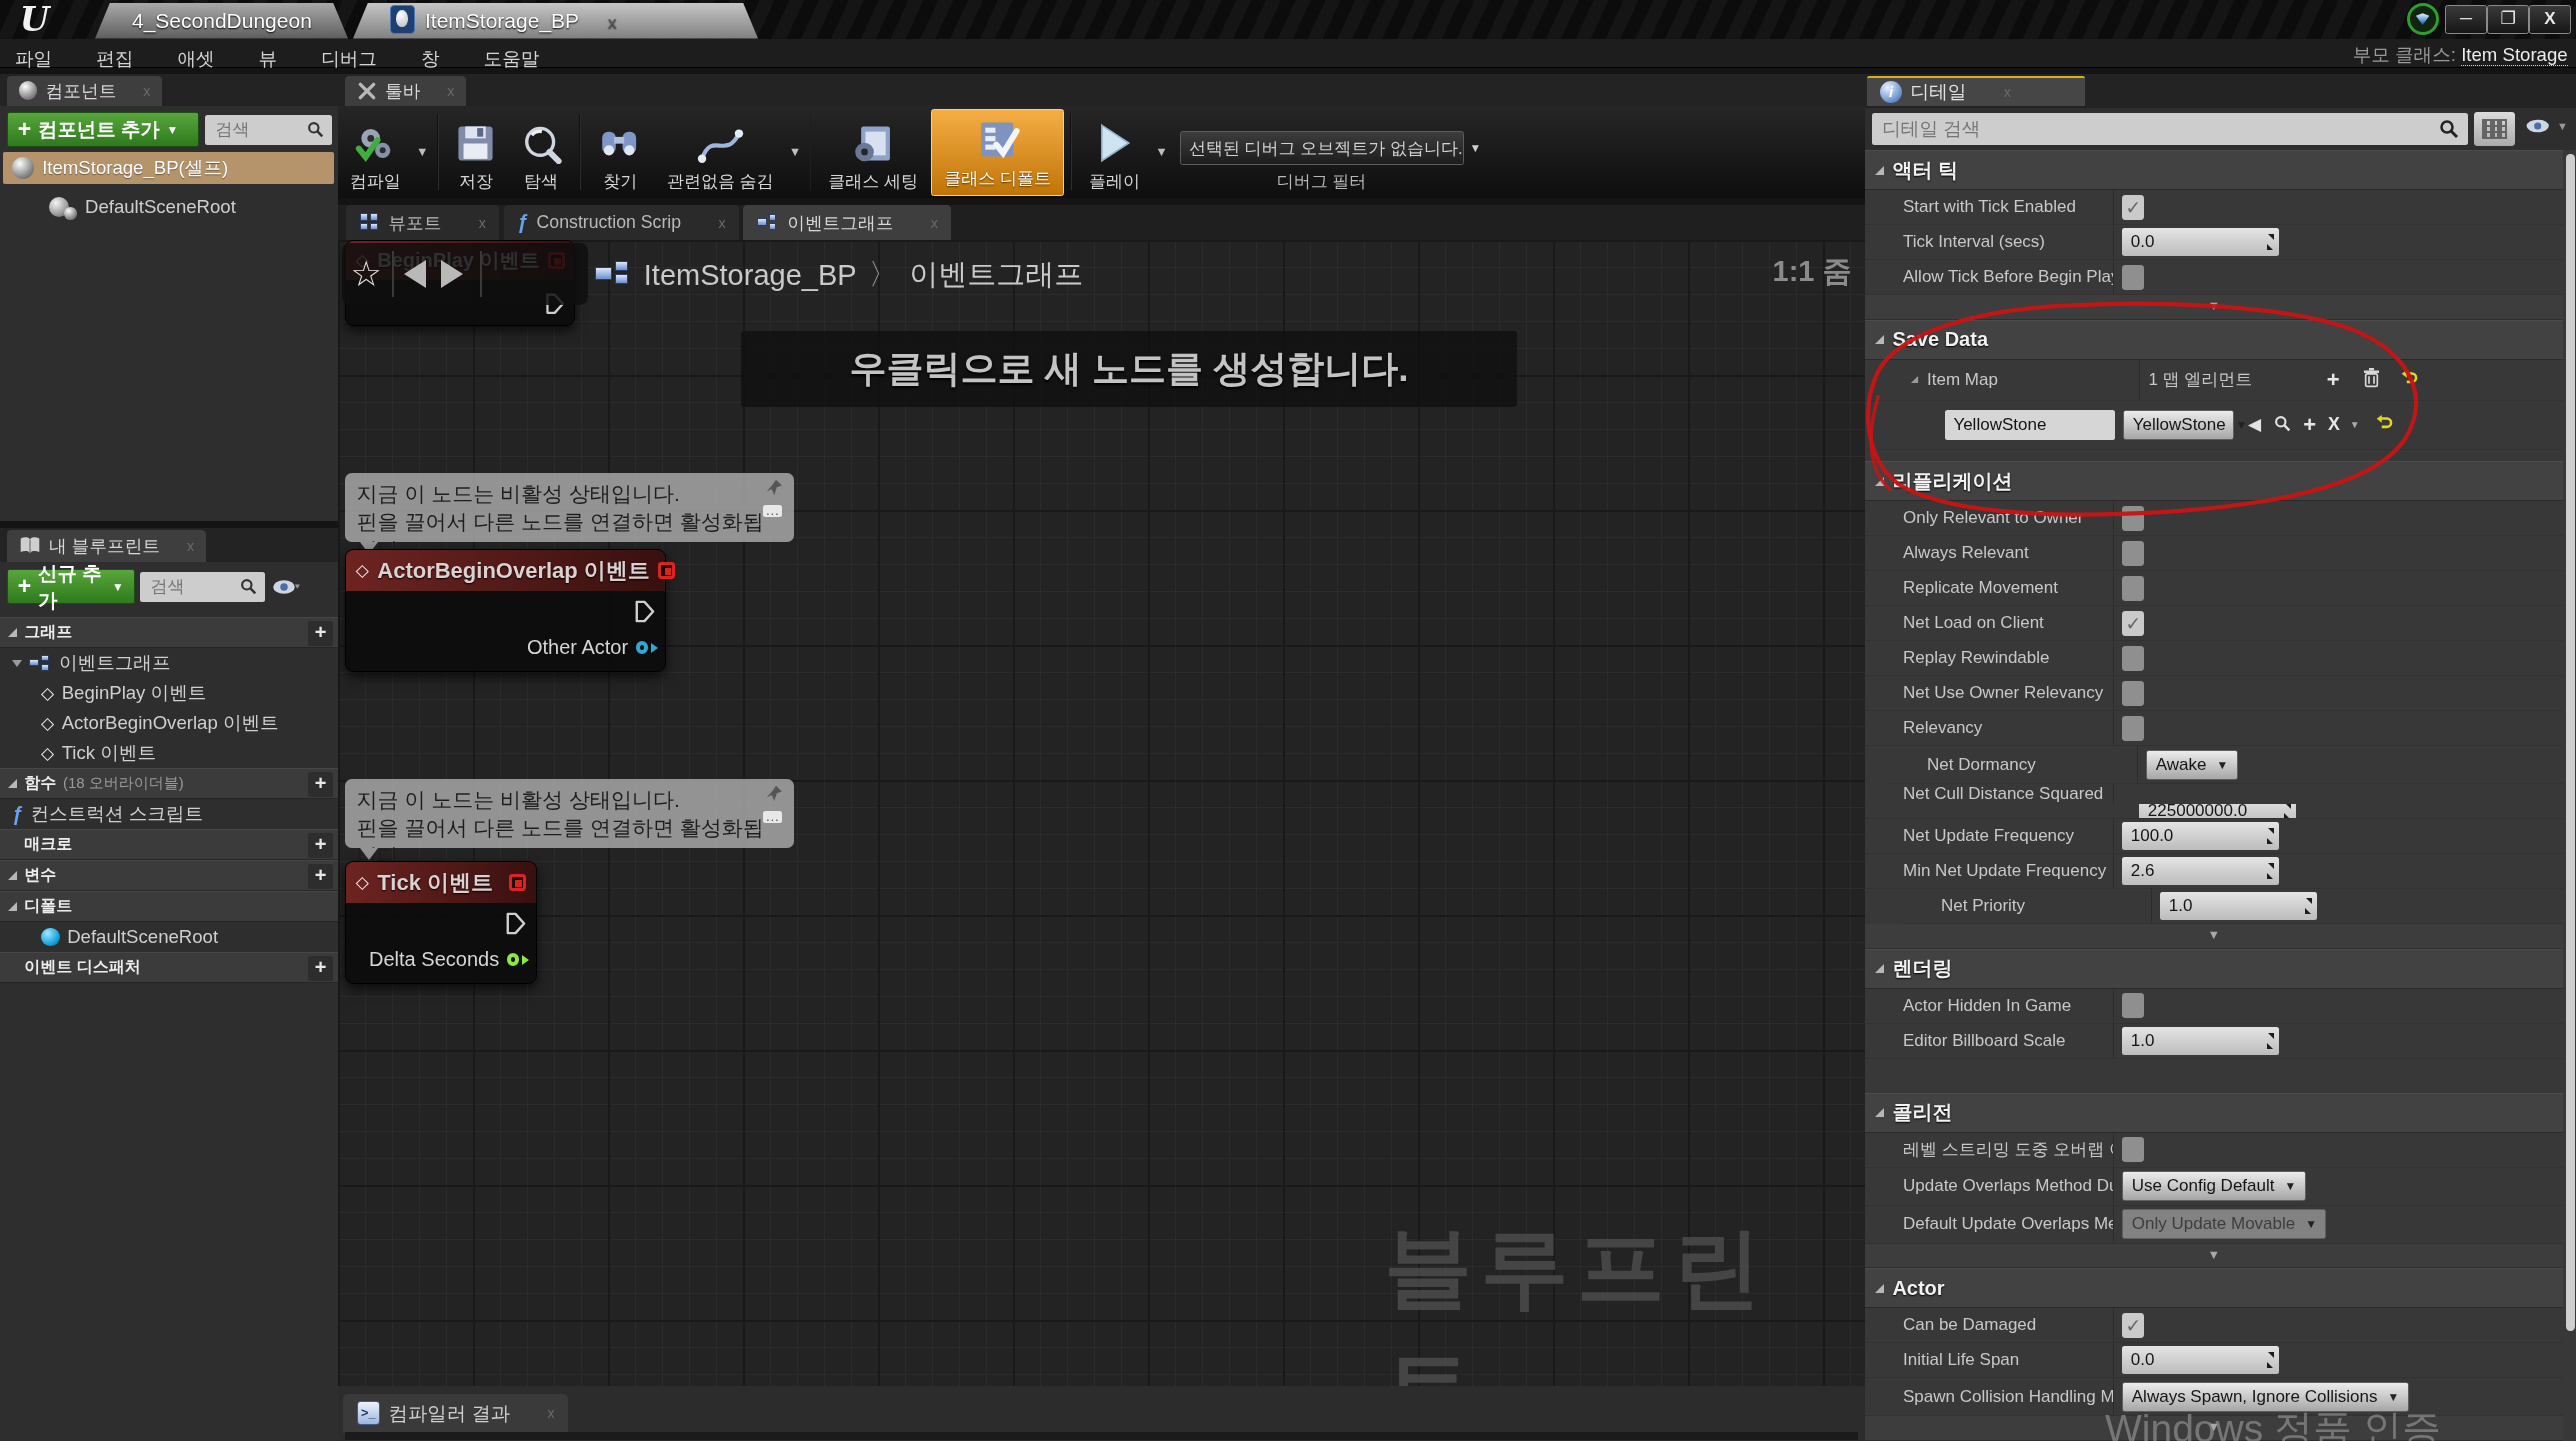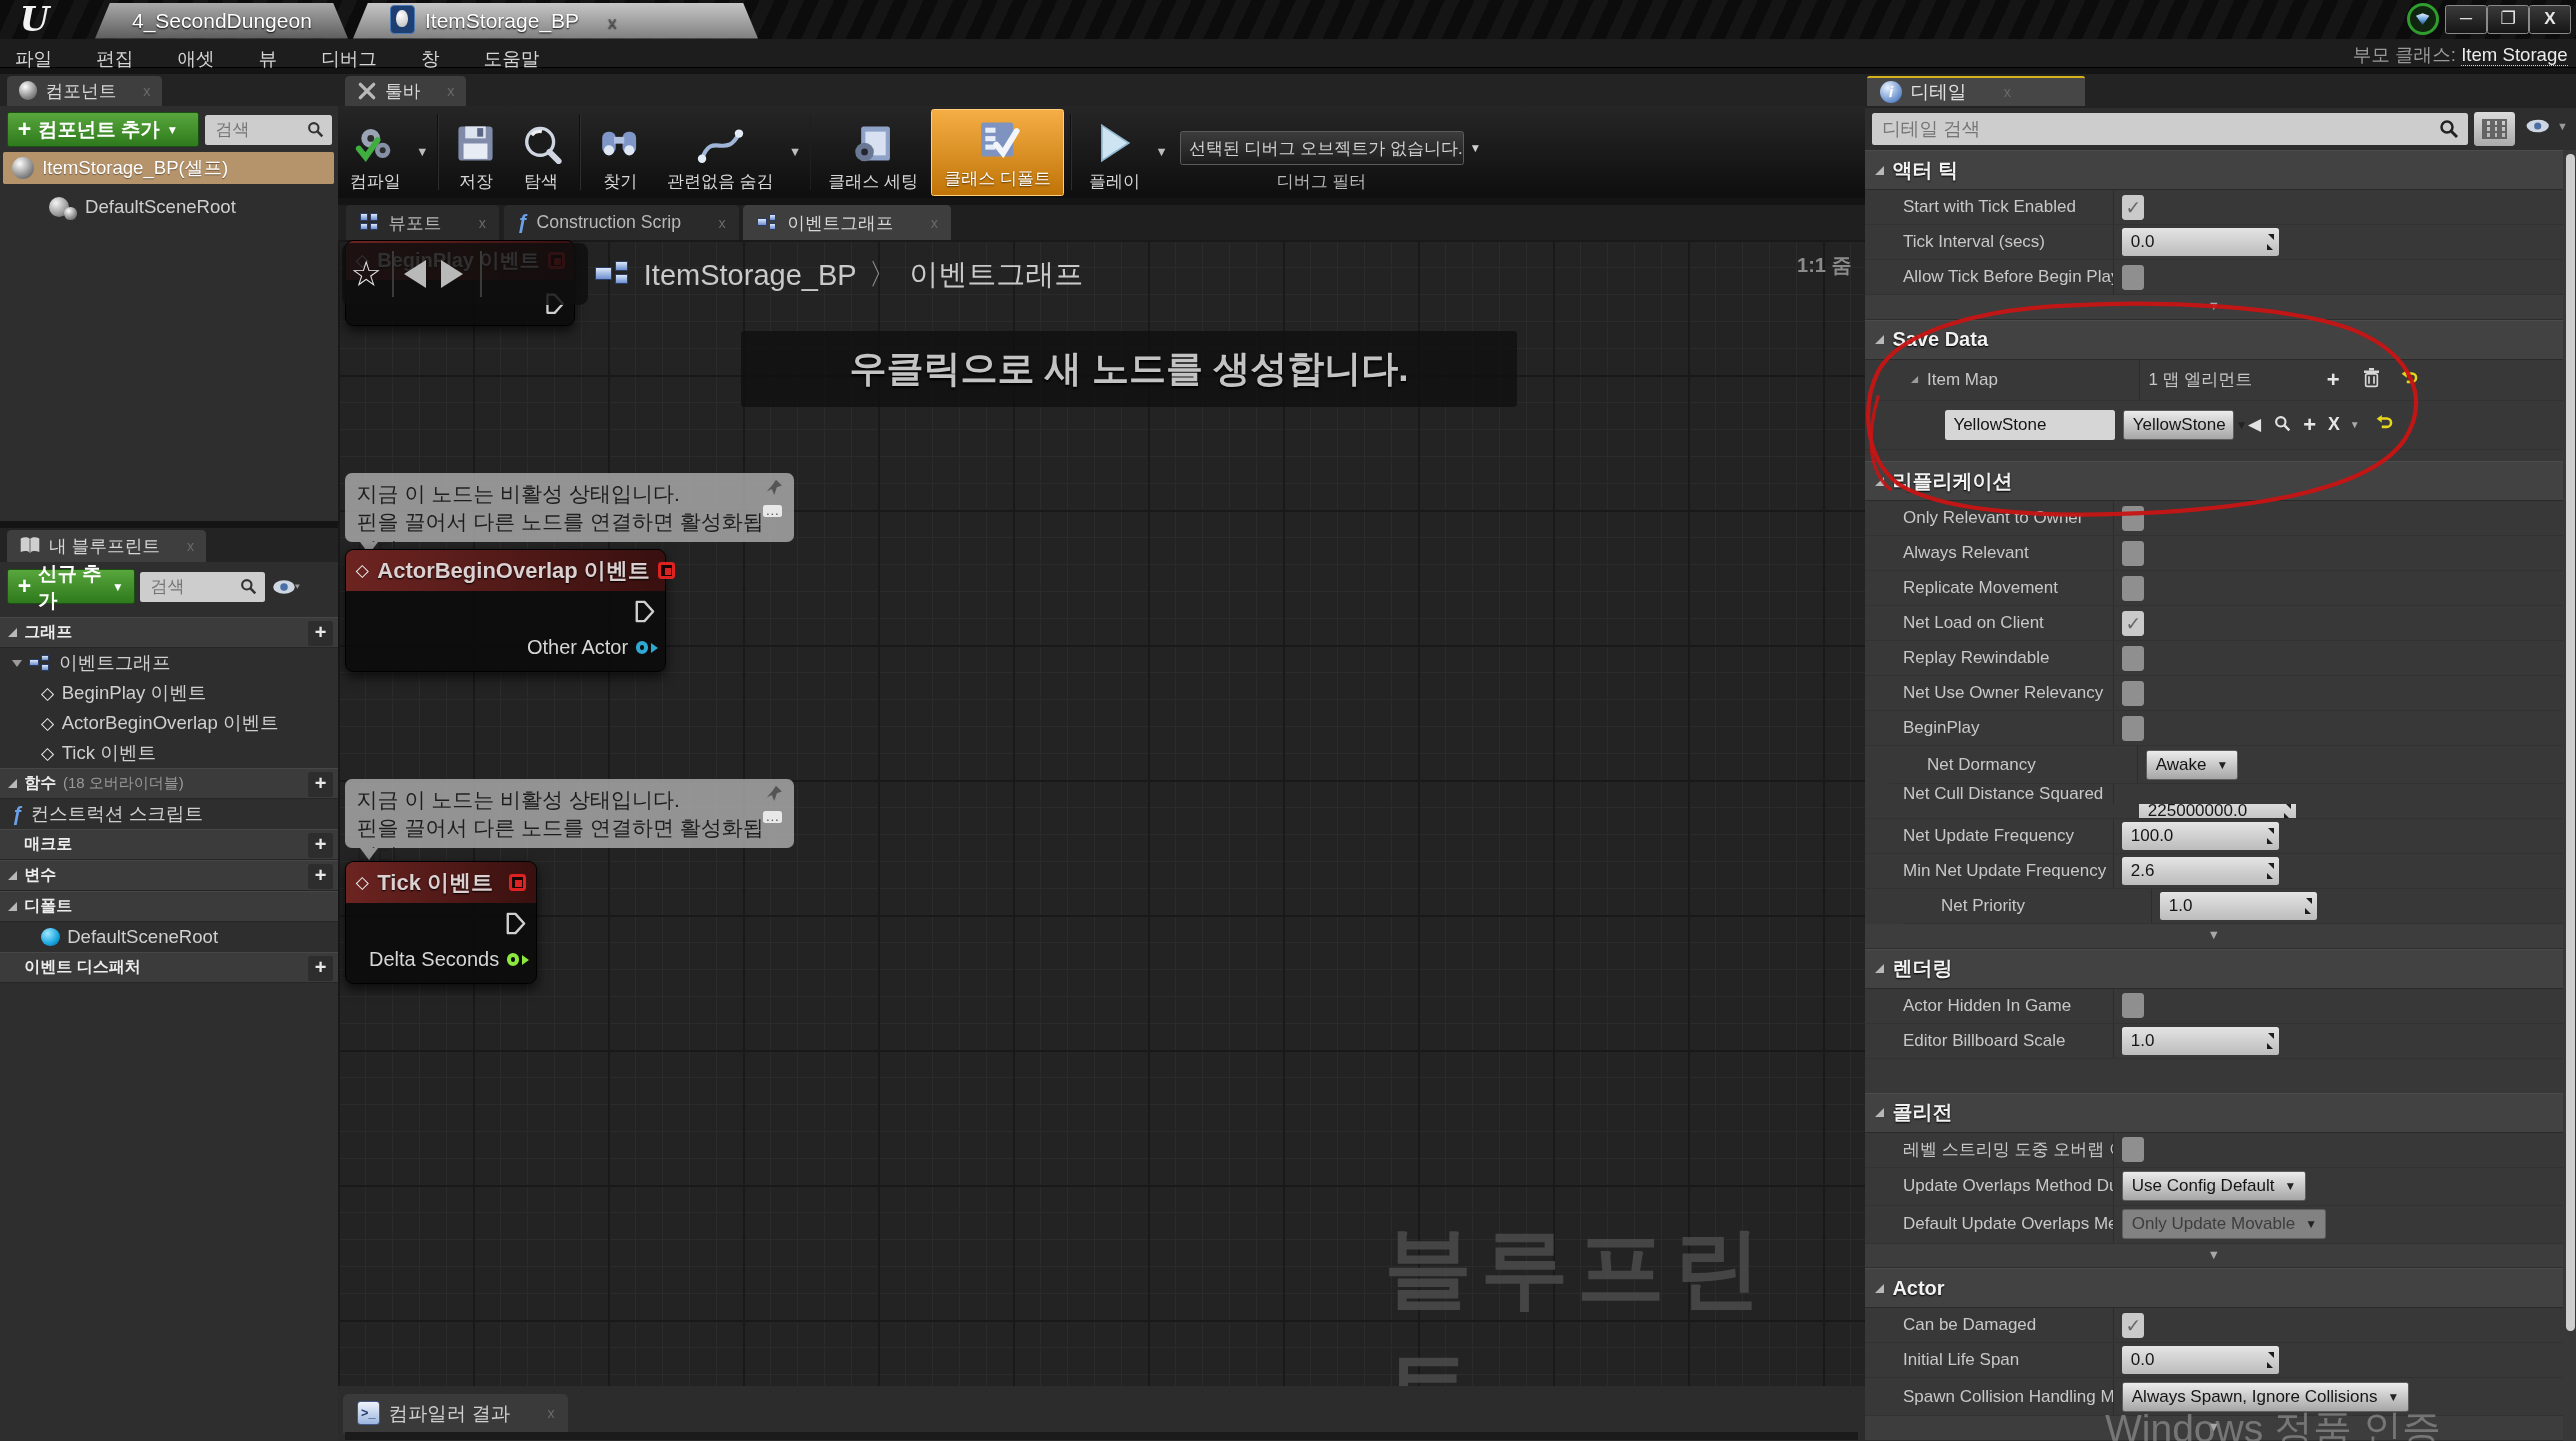--- a/index.html
+++ b/index.html
@@ -120,21 +120,21 @@
   .pin-tri{width:0;height:0;border-top:5px solid transparent;border-bottom:5px solid transparent;border-left:7.6px solid #2fa8d5;
      margin-left:-5px;flex:none;}
   #navoverlay{position:absolute;left:4.2px;top:3.4px;width:246px;height:62px;background:rgba(14,14,14,.84);border-radius:8.4px;
      display:flex;align-items:center;gap:0;padding:0 8.4px;}
   .nav-sep{width:1.7px;height:46px;background:#3a3a3a;margin:0 10px;}
   #star{color:#e8e8e8;font-size:35px;}
   .navarrow{width:0;height:0;border-top:14.3px solid transparent;border-bottom:14.3px solid transparent;}
   .navarrow.back{border-right:22px solid #b9b9b9;margin-right:3.4px;}
   .navarrow.fwd{border-left:22px solid #b9b9b9;margin-left:11.8px;}
   #crumb{position:absolute;left:257px;top:15px;display:flex;align-items:center;gap:11.8px;color:#c9c9c9;font-size:29px;white-space:nowrap;}
-  #zoomlbl{position:absolute;right:13.5px;top:11.8px;color:#8b8b8b;font-size:20px;font-weight:bold;}
+  #zoomlbl{position:absolute;right:13.5px;top:11.8px;color:#8b8b8b;font-size:29px;font-weight:bold;}
   #compiler{position:absolute;left:0;top:1181px;right:0;height:55px;background:#2c2c2c;}
   #comp-tab{position:absolute;left:5px;top:7.6px;height:39px;background:#3a3a3a;border-radius:5px 5px 0 0;display:flex;
      align-items:center;gap:8.4px;padding:0 13.5px;color:#cfcfcf;font-size:19.4px;}
   #comp-body{position:absolute;left:6.8px;top:46px;right:6.8px;height:8.4px;background:#1b1b1b;}
   .console-icn{width:23.6px;height:23.6px;background:linear-gradient(#eef3fb,#9db6e0);border:0.8px solid #44598c;border-radius:3.4px;
      color:#233a6b;font-size:12.7px;font-weight:bold;text-align:center;line-height:22px;flex:none;}
 
   
   #details{left:1865px;top:74px;width:711px;height:1367px;background:#383838;}
   #dtab{position:absolute;left:1.7px;top:1.7px;height:30px;background:#464646;border-top:2.5px solid #d8b21c;border-radius:2.5px 2.5px 0 0;
@@ -688,21 +688,21 @@
             <span class="cb">✓</span>
           </div>
         </div>
         <div class="drow" style="height: 35px;">
           <div class="dlabel">Net Use Owner Relevancy</div>
           <div class="dval">
             <span class="cb">✓</span>
           </div>
         </div>
         <div class="drow" style="height: 35px;">
-          <div class="dlabel">BeginPlay</div>
+          <div class="dlabel">Relevancy</div>
           <div class="dval">
             <span class="cb">✓</span>
           </div>
         </div>
         <div class="drow" style="height: 38px; margin-left: 24px;">
           <div class="dlabel">Net Dormancy</div>
           <div class="dval">
             <div class="dd">
               <span style="flex:1">Awake</span>
               <span class="ddar">▼</span>

